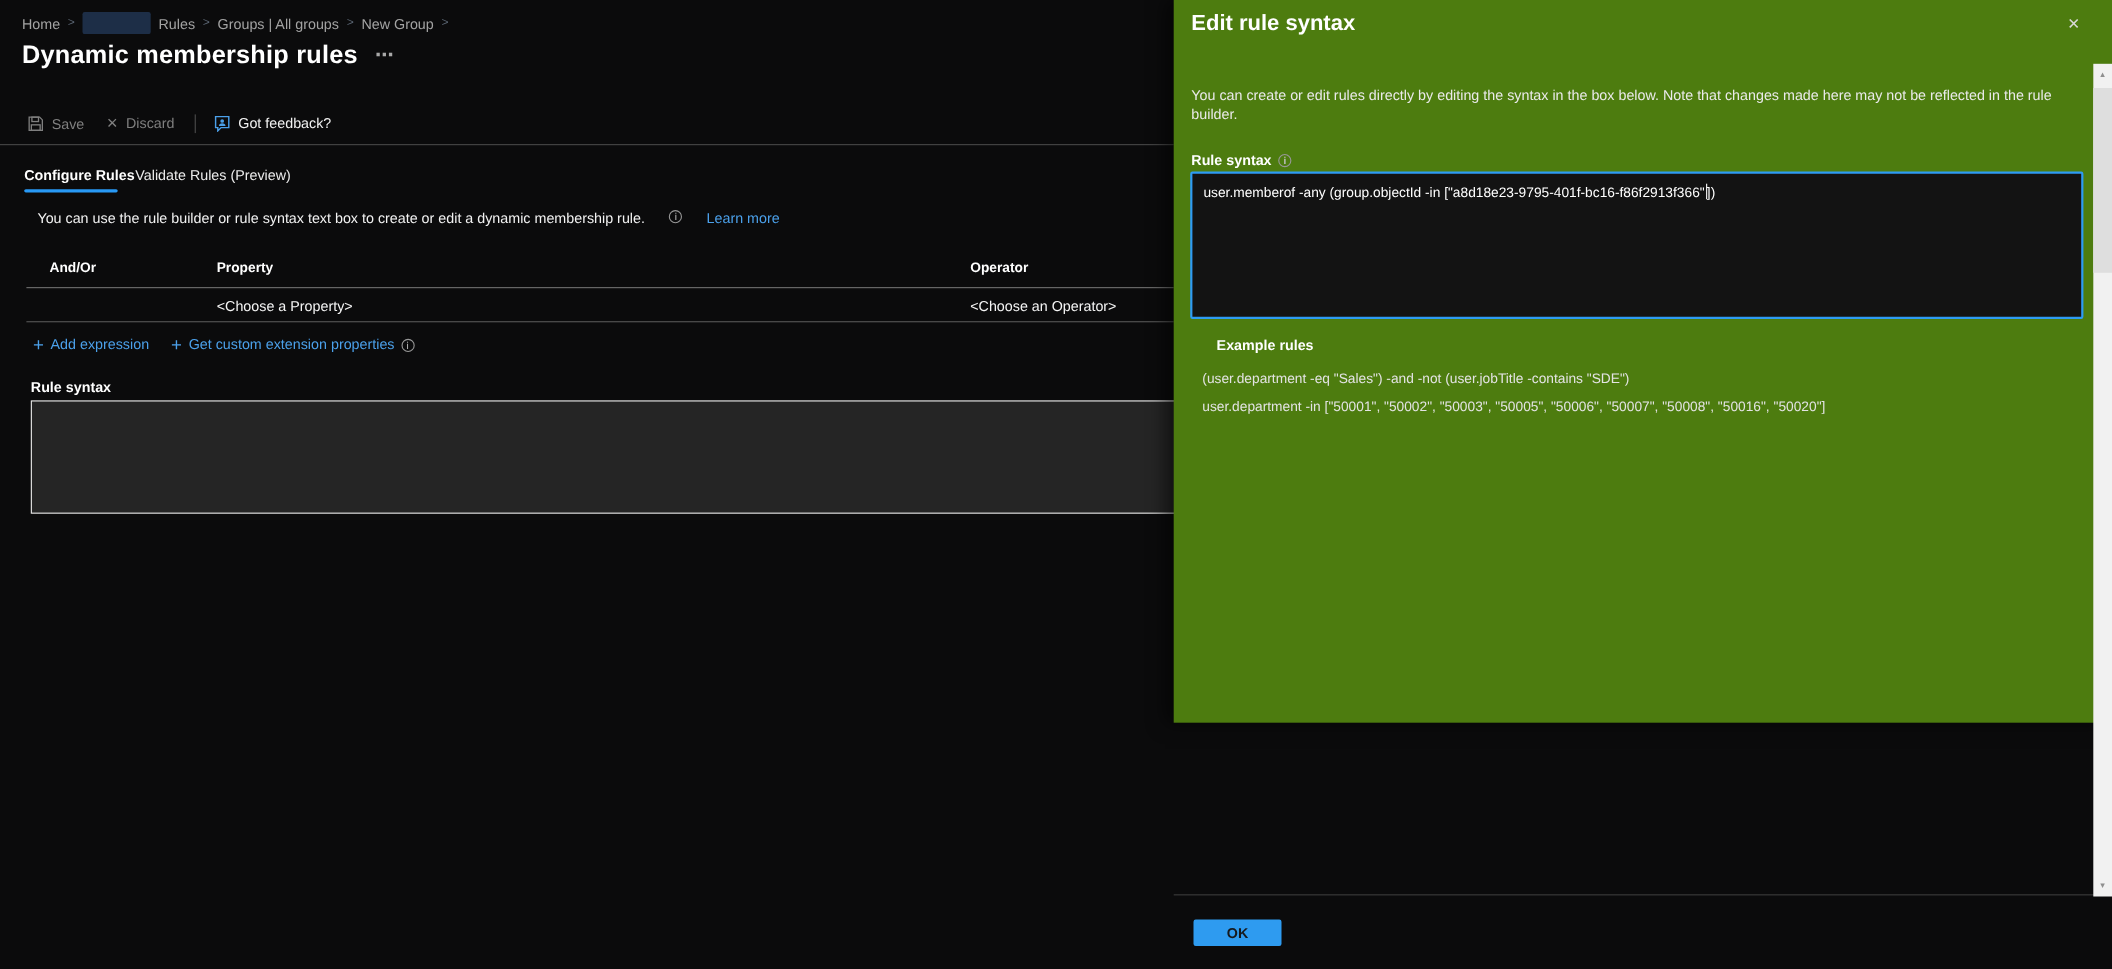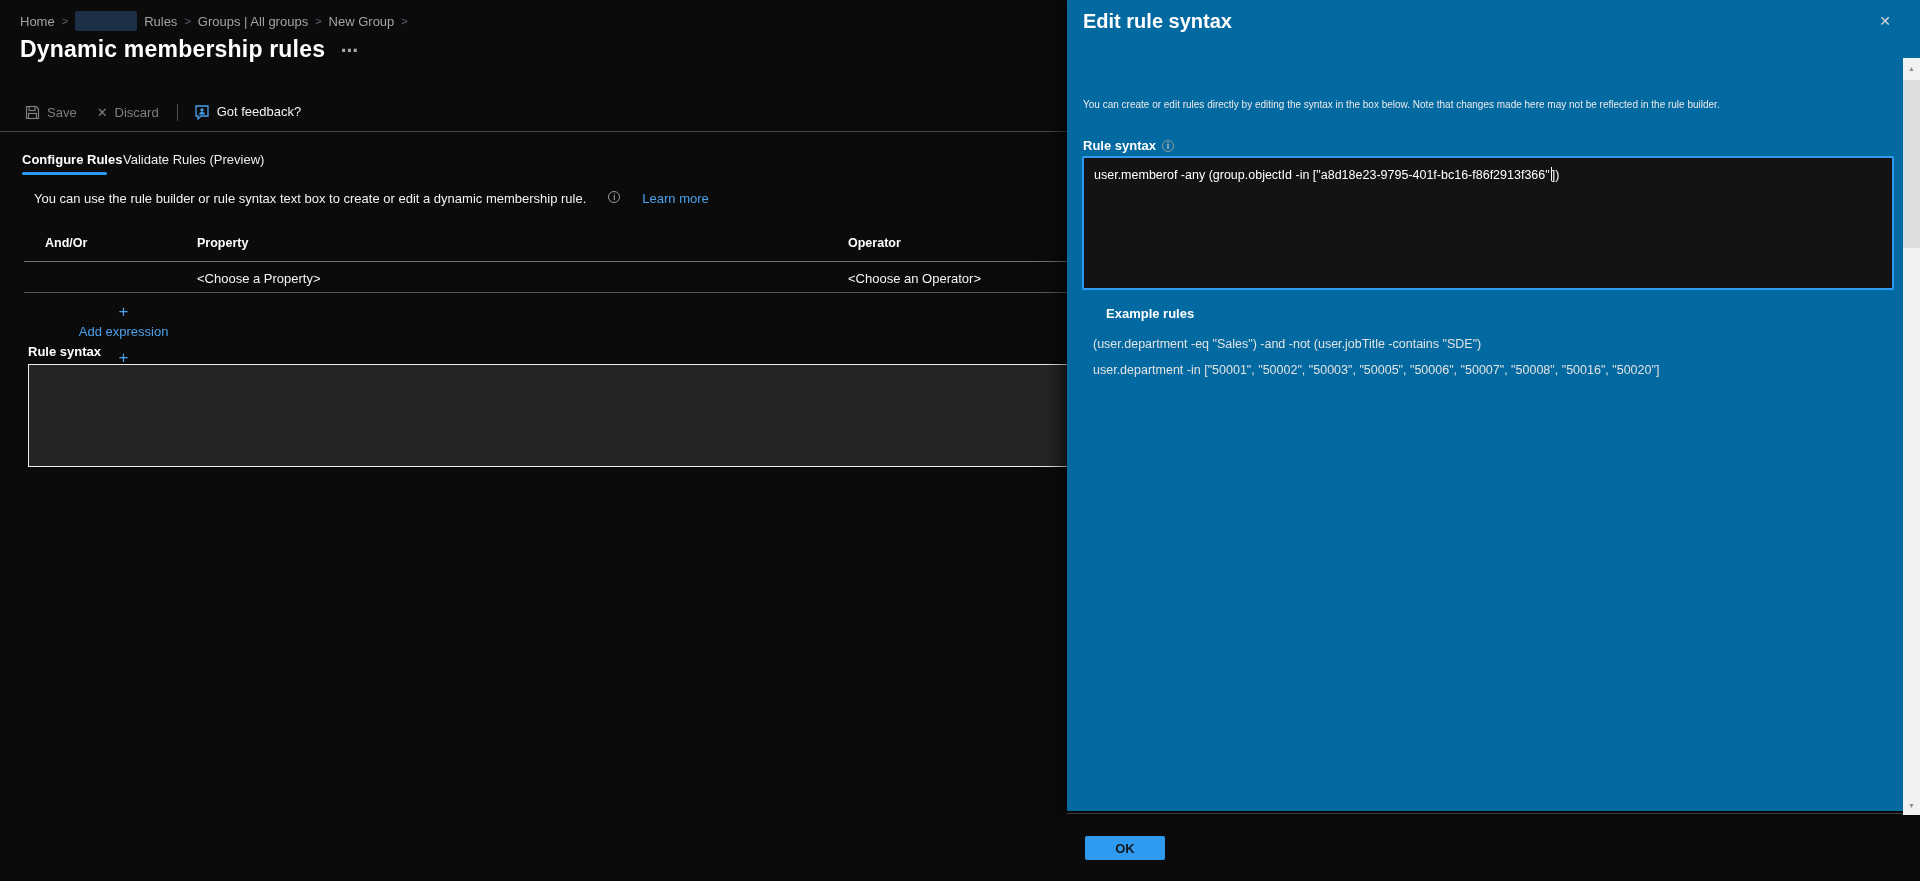--- a/index.html
+++ b/index.html
@@ -46,43 +46,43 @@
 
   .info-i { display:inline-flex; width:12px; height:12px; border:1px solid #989898;
             border-radius:50%; color:#c4c4c4; font-size:9px; line-height:10px;
             align-items:center; justify-content:center; flex:0 0 auto; }
   .info-i::before { content:"i"; }
 
   .grid-header { position:absolute; top:236px; left:0; width:1067px; font-size:12.5px;
                  font-weight:700; color:#ffffff; }
   .col-andor   { position:absolute; left:45px; }
   .col-prop    { position:absolute; left:197px; }
-  .col-oper    { position:absolute; left:848px; }
+  .col-oper    { position:absolute; left:882px; }
   .grid-line-1 { position:absolute; left:24px; top:261px; width:1043px; height:1px; background:#6f6f6f; }
   .grid-row { position:absolute; top:271px; left:0; width:1067px; height:21px; font-size:13px; color:#f5f5f5; }
   .grid-line-2 { position:absolute; left:24px; top:292px; width:1043px; height:1px; background:#585858; }
 
-  .expr-links { position:absolute; left:30px; top:305px; display:flex; align-items:center;
-                gap:6px; font-size:13px; white-space:nowrap;flex-direction:column; }
+  .expr-links { position:absolute; left:30px; top:305px; display:flex; align-items:flex-end;
+                gap:6px; font-size:13px; white-space:nowrap; }
   .plus { color:#4ba0ea; font-size:17px; font-weight:400; line-height:13px; }
   .plus::before { content:"+"; }
   .expr-gap { width:8px; }
 
   .rule-label-left { position:absolute; left:28px; top:344px; font-size:13px; font-weight:700; color:#ffffff; }
   .rule-box-left { position:absolute; left:28px; top:364px; width:1041px; height:103px;
                    background:#252525; border:1px solid #ececec; color:#f0f0f0;
                    font-size:13px; padding:8px; }
 
   
-  .panel { position:absolute; left:1067px; top:0; width:853px; height:811px; background:#0369a1;
+  .panel { position:absolute; left:1067px; top:0; width:853px; height:657px; background:#4d7c0f;
            box-shadow:-8px 0 16px rgba(0,0,0,.55); }
   .panel-title { position:absolute; left:16px; top:10px; font-size:20px; font-weight:600; color:#ffffff; }
   .panel-close { position:absolute; right:29px; top:13px; color:#d8d8d8; font-size:14px; cursor:pointer; }
   .panel-close::before { content:"✕"; }
-  .panel-desc { position:absolute; left:16px; top:96px; width:806px; font-size:10px;
+  .panel-desc { position:absolute; left:16px; top:78px; width:806px; font-size:13px;
                 line-height:17px; color:#eaeaea; }
   .panel-rule-label { position:absolute; left:16px; top:138px; display:flex; align-items:center;
                       gap:6px; font-size:13px; font-weight:700; color:#ffffff; }
   .rule-input { position:absolute; left:15px; top:156px; width:812px; height:134px;
                 background:#131313; border:2px solid #2e9bf3; border-radius:2px;
                 padding:9px 10px; font-size:12.5px; color:#ffffff; cursor:text; }
   .caret { display:inline-block; width:1px; height:14px; background:#ffffff;
            vertical-align:-2px; margin:0 0 0 1px; }
   .examples-title { position:absolute; left:16px; top:306px; font-size:13px; font-weight:700; color:#ffffff;margin-left:23px; }
   .example-line-1 { position:absolute; left:26px; top:337px; font-size:12.5px; color:#e3e3e3; white-space:nowrap; }

